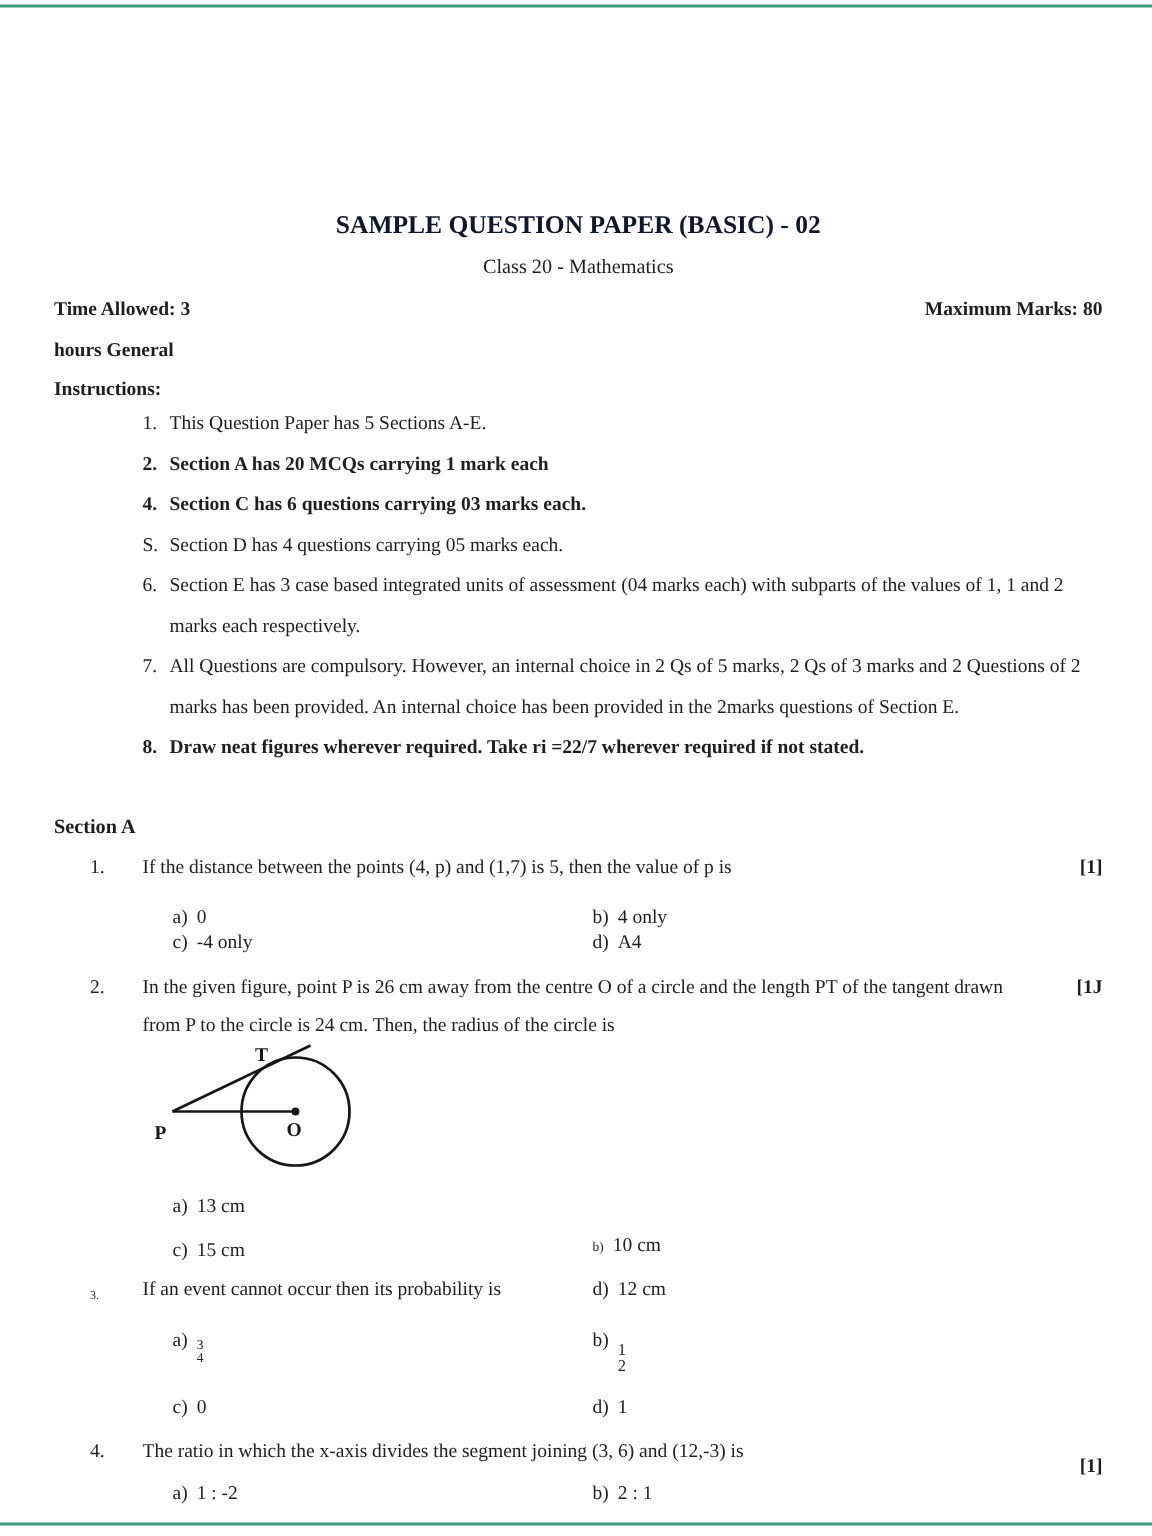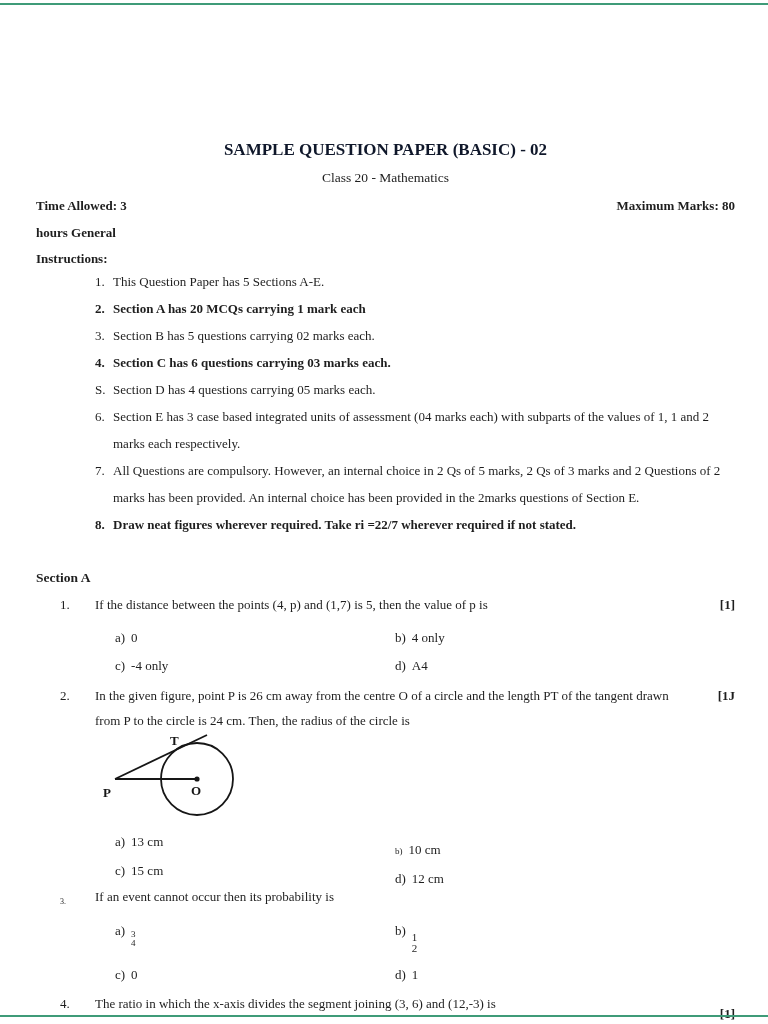--- a/index.html
+++ b/index.html
@@ -28,27 +28,27 @@
   .qmark{flex:none;width:30px;text-align:right;font-weight:bold;}
   .qmark.low{position:relative;top:10px;}
   .q1{margin-top:6px;}
   .q2{margin-top:9px;}
   .q3{margin-top:9px;line-height:17px;}
   .q4{margin-top:12px;line-height:17px;}
   .opts{display:grid;grid-template-columns:280px auto;margin-left:79px;font-size:13px;line-height:17px;position:relative;}
   .opts .olabel{margin-right:6px;}
   .opts .small-label{font-size:9px;}
   .r1a{margin-top:12px;}
-  .r1b{margin-top:11px;}
+  .r1b{}
   .r2a{margin-top:12px;}
   .r2b{margin-top:10px;}
   .r3a{margin-top:6px;min-height:26px;}
   .r3b{margin-top:12px;}
   .r4a{margin-top:11px;}
-  .drop{position:relative;top:8px;}
+  .drop{position:relative;top:26px;}
   .frac{display:inline-flex;flex-direction:column;align-items:center;line-height:10px;vertical-align:-6px;}
   .frac.small{font-size:9px;line-height:9px;vertical-align:-2px;}
   .frac.med{font-size:11px;line-height:11px;}
   .figure{margin:0 0 0 49px;display:block;}
 </style>
 </head>
 <body>
 
 <div class="rule rule-top" style="background: rgb(63, 155, 120);"></div>
 
@@ -60,21 +60,20 @@
   <div class="meta-row">
     <span>Time Allowed: 3</span>
     <span>Maximum Marks: 80</span>
   </div>
   <div class="hours">hours General</div>
   <div class="inst-label">Instructions:</div>
 
   <div class="inst-list">
     <div class="inst"><span class="inum">1.</span><span>This Question Paper has 5 Sections A-E.</span></div>
     <div class="inst bold"><span class="inum">2.</span><span>Section A has 20 MCQs carrying 1 mark each</span></div>
-    <div class="inst"><span class="inum">3.</span><span>Section B has 5 questions carrying 02 marks each.</span></div>
     <div class="inst bold"><span class="inum">4.</span><span>Section C has 6 questions carrying 03 marks each.</span></div>
     <div class="inst"><span class="inum">S.</span><span>Section D has 4 questions carrying 05 marks each.</span></div>
     <div class="inst"><span class="inum">6.</span><span>Section E has 3 case based integrated units of assessment (04 marks each) with subparts of the values of 1, 1 and 2 marks each respectively.</span></div>
     <div class="inst"><span class="inum">7.</span><span>All Questions are compulsory. However, an internal choice in 2 Qs of 5 marks, 2 Qs of 3 marks and 2 Questions of 2 marks has been provided. An internal choice has been provided in the 2marks questions of Section E.</span></div>
     <div class="inst bold"><span class="inum">8.</span><span>Draw neat figures wherever required. Take ri =22/7 wherever required if not stated.</span></div>
   </div>
 
   <div class="section-head">Section A</div>
 
   <div class="q q1">

